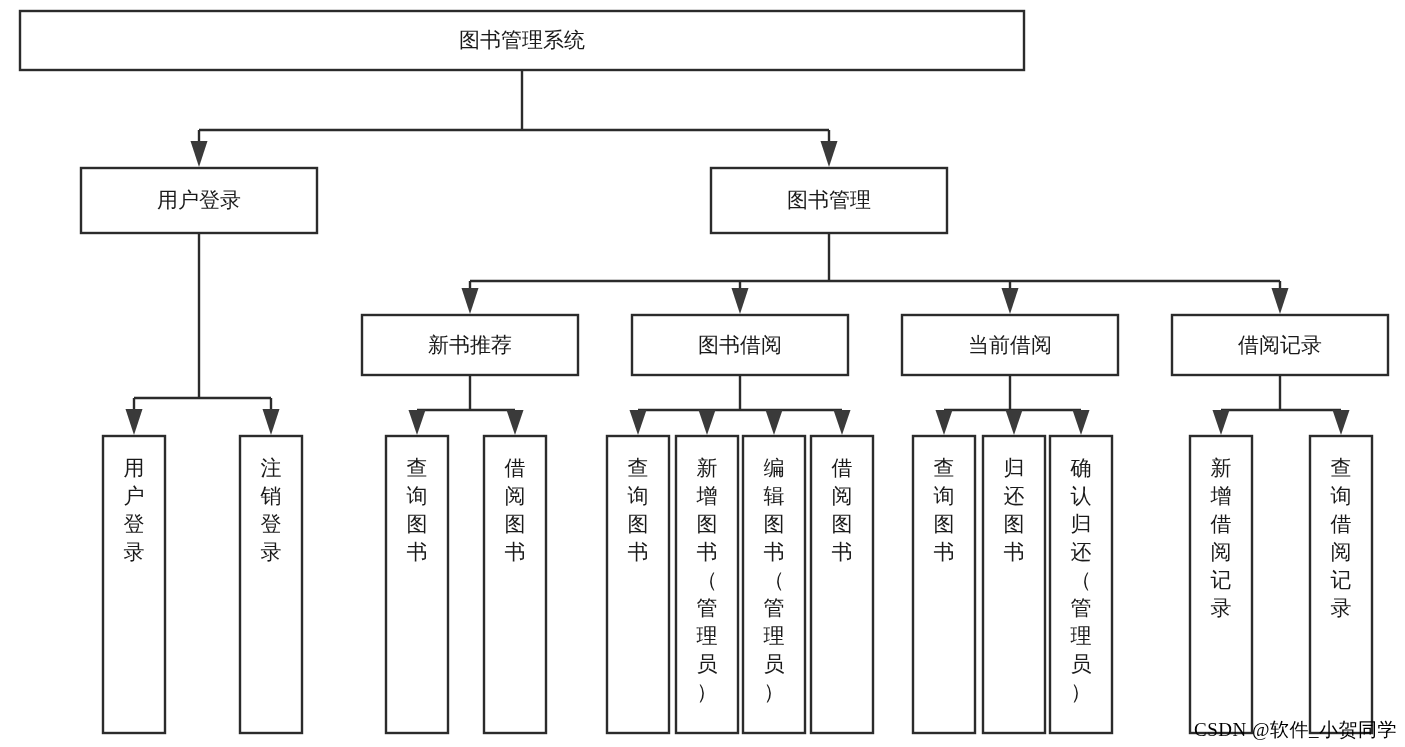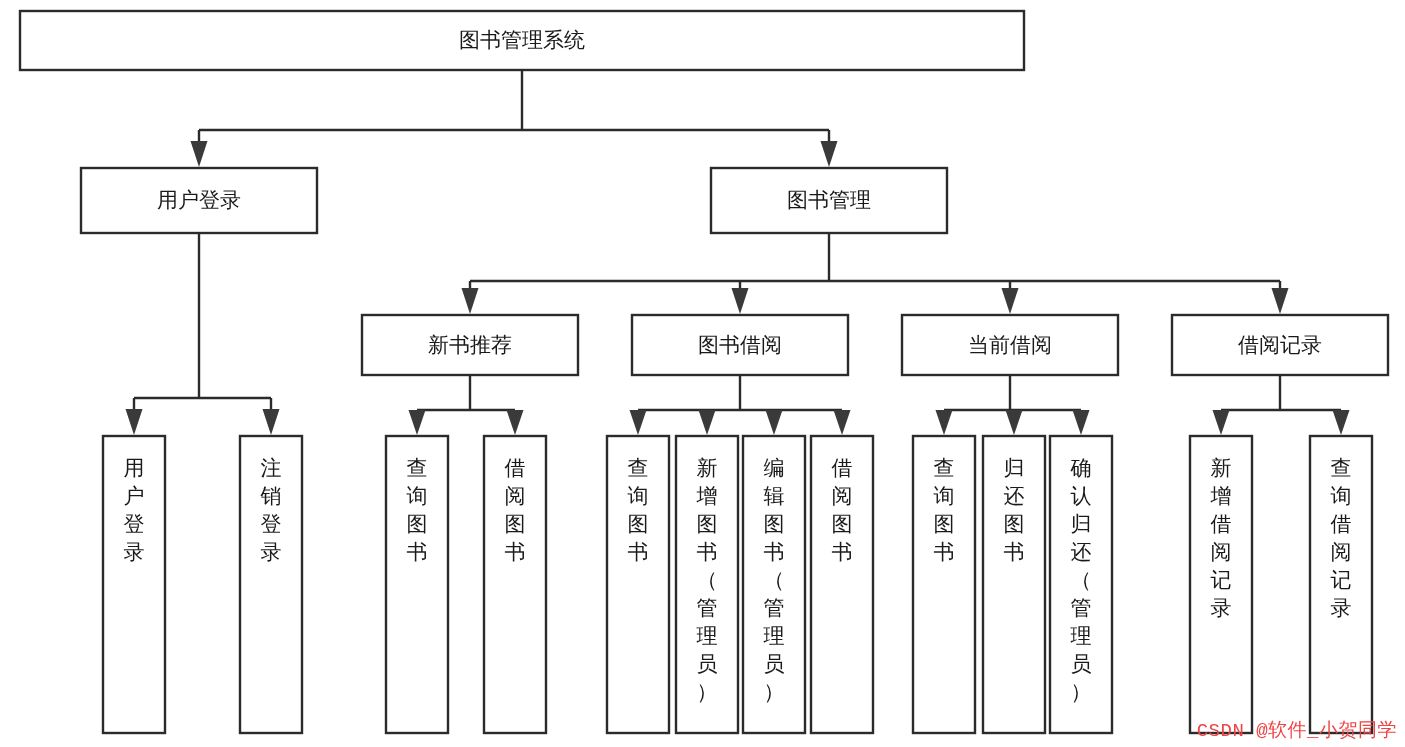--- a/index.html
+++ b/index.html
@@ -52,23 +52,23 @@
   .node-label-vertical {
     fill: #1a1a1a;
     font-family: "Liberation Sans", "DejaVu Sans", sans-serif;
     font-size: 21px;
     text-anchor: middle;
   }
   .watermark-text {
     position: absolute;
     right: 8px;
     bottom: 4px;
-    font-family: Liberation Mono, monospace;
+    font-family: Liberation Serif, serif;
     font-size: 19px;
-    color: #ef4444;
+    color: #000000;
     white-space: nowrap;
     letter-spacing: 0.5px;
     user-select: none;
   }
 </style>
 </head>
 <body>
 
 <div id="diagram-root">
   <svg id="flowchart" viewBox="0 0 1405 747" xmlns="http://www.w3.org/2000/svg">

